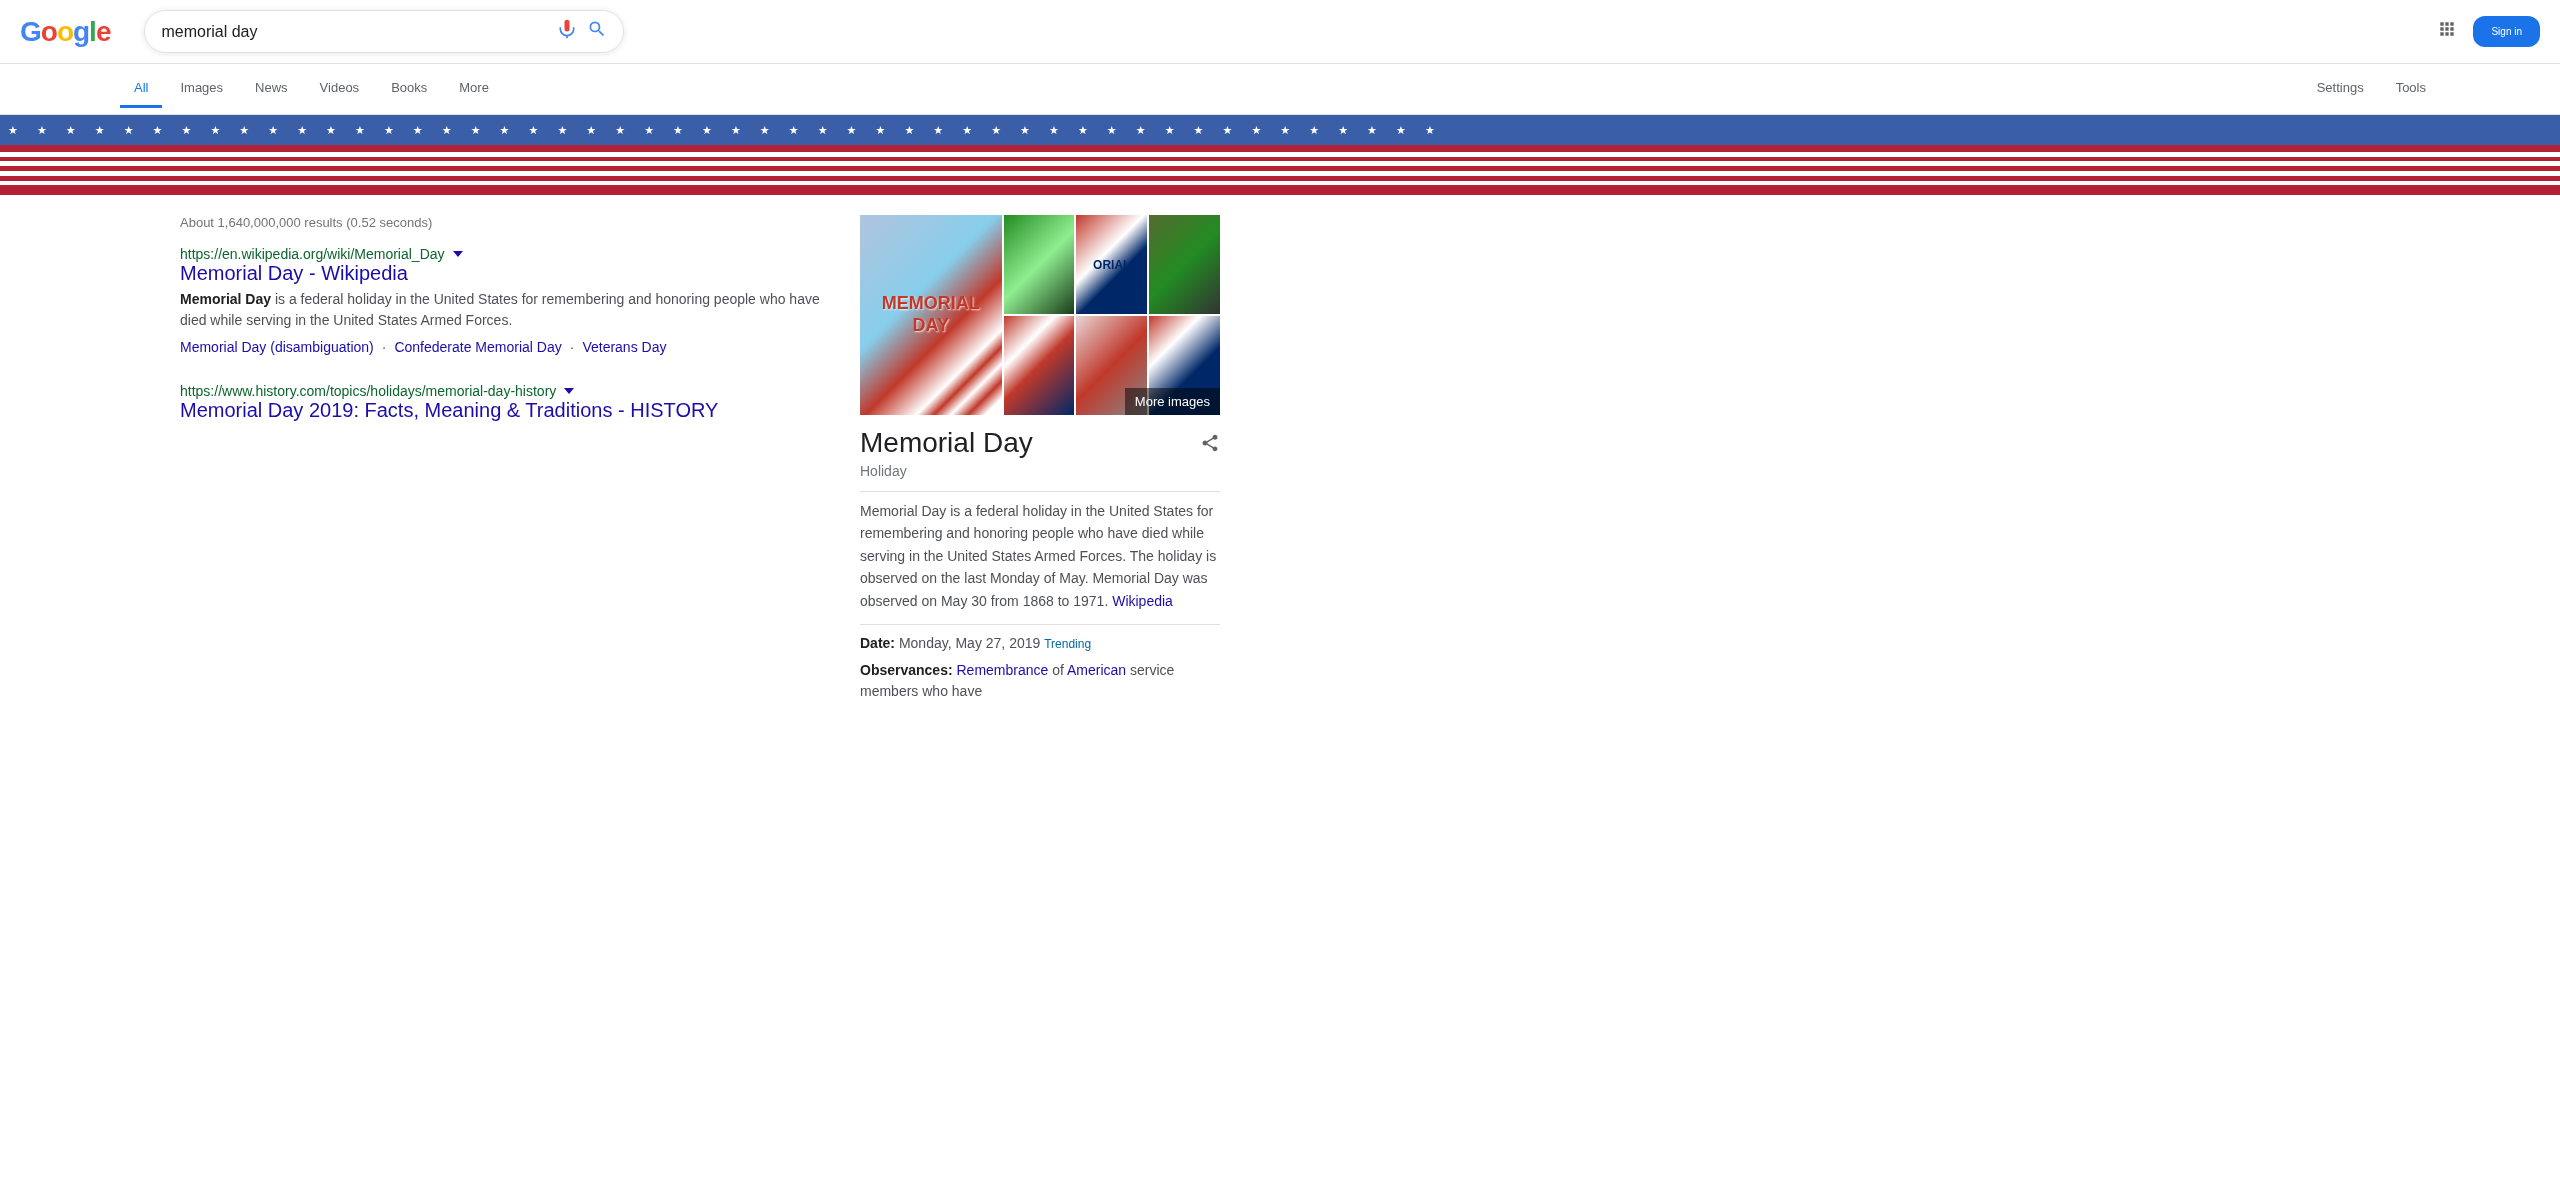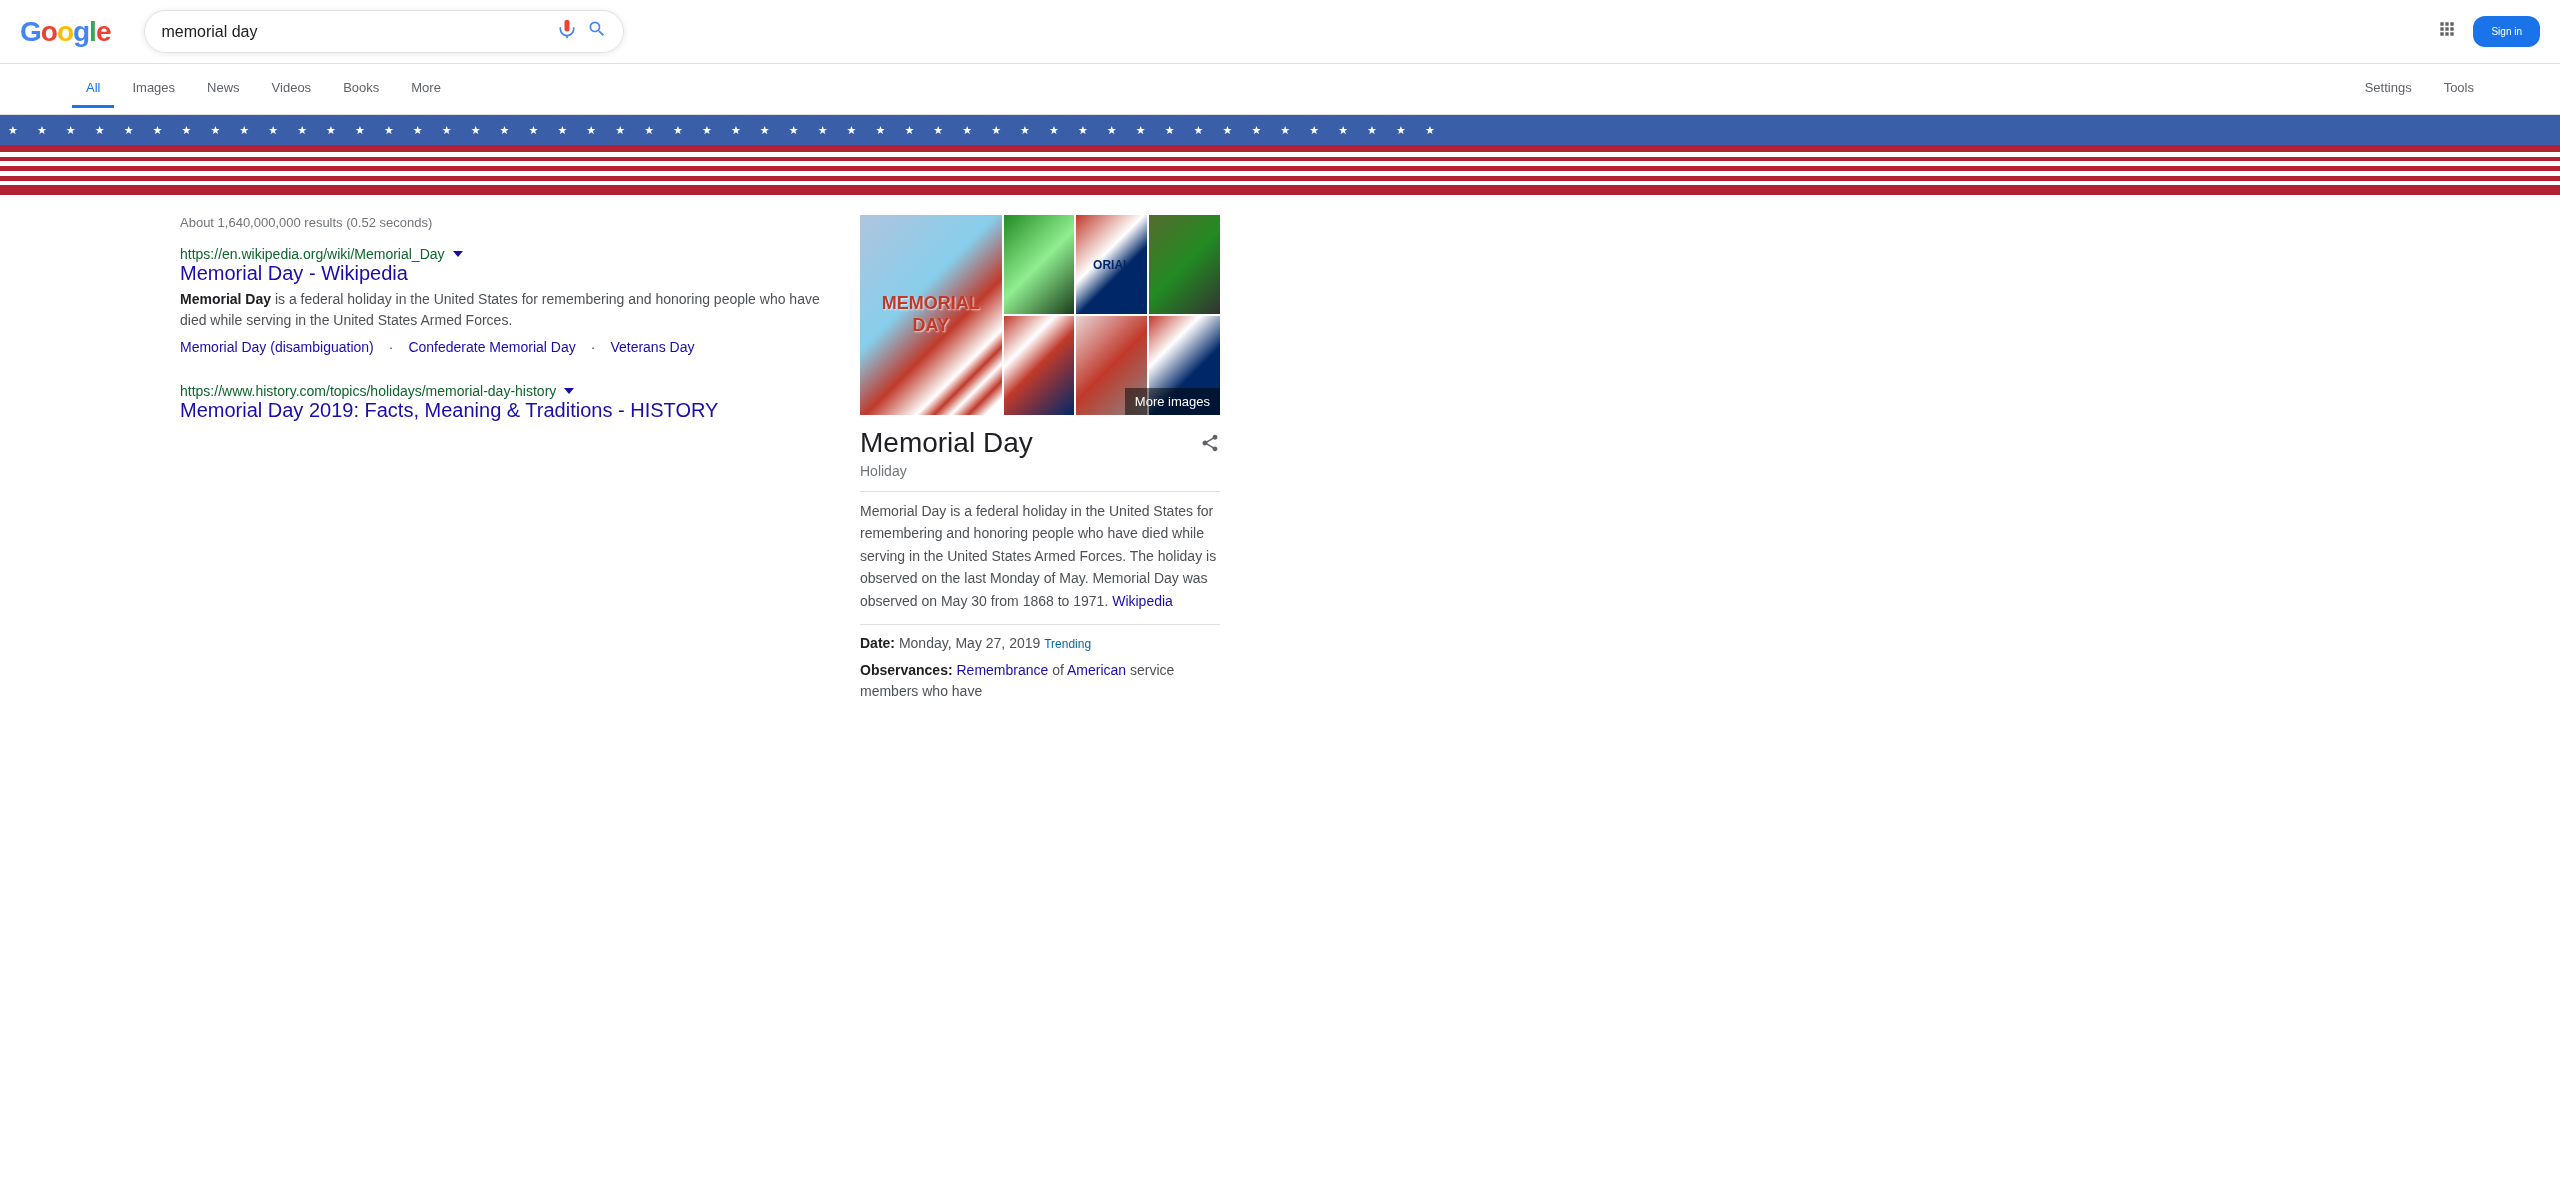--- a/index.html
+++ b/index.html
@@ -62,21 +62,21 @@
       padding: 10px 18px;
       font-size: 10px;
       font-weight: 500;
       cursor: pointer;
     }
 
     
     .nav {
       display: flex;
       align-items: center;
-      padding: 6px 72px;
+      padding: 6px 120px;
       border-bottom: 1px solid #e0e0e0;
       gap: 4px;
     }
     .nav-item {
       padding: 10px 14px;
       font-size: 13px;
       color: #5f6368;
       cursor: pointer;
       border-bottom: 3px solid transparent;
       text-decoration: none;
@@ -162,21 +162,21 @@
       grid-template-columns: 1fr 1fr;
       gap: 2px 30px;
       margin: 8px 0;
       font-size: 13px;
       color: #4d5156;
     }
     .date-label { font-weight: bold; color: #202124; }
 
     .related-links {
       display: flex;
-      gap: 15px;
+      gap: 8px;
       margin-top: 8px;
       flex-wrap: wrap;
     }
     .related-link {
       color: #1a0dab;
       font-size: 14px;
       cursor: pointer;
       text-decoration: none;
     }
     .dot { color: #4d5156; }

